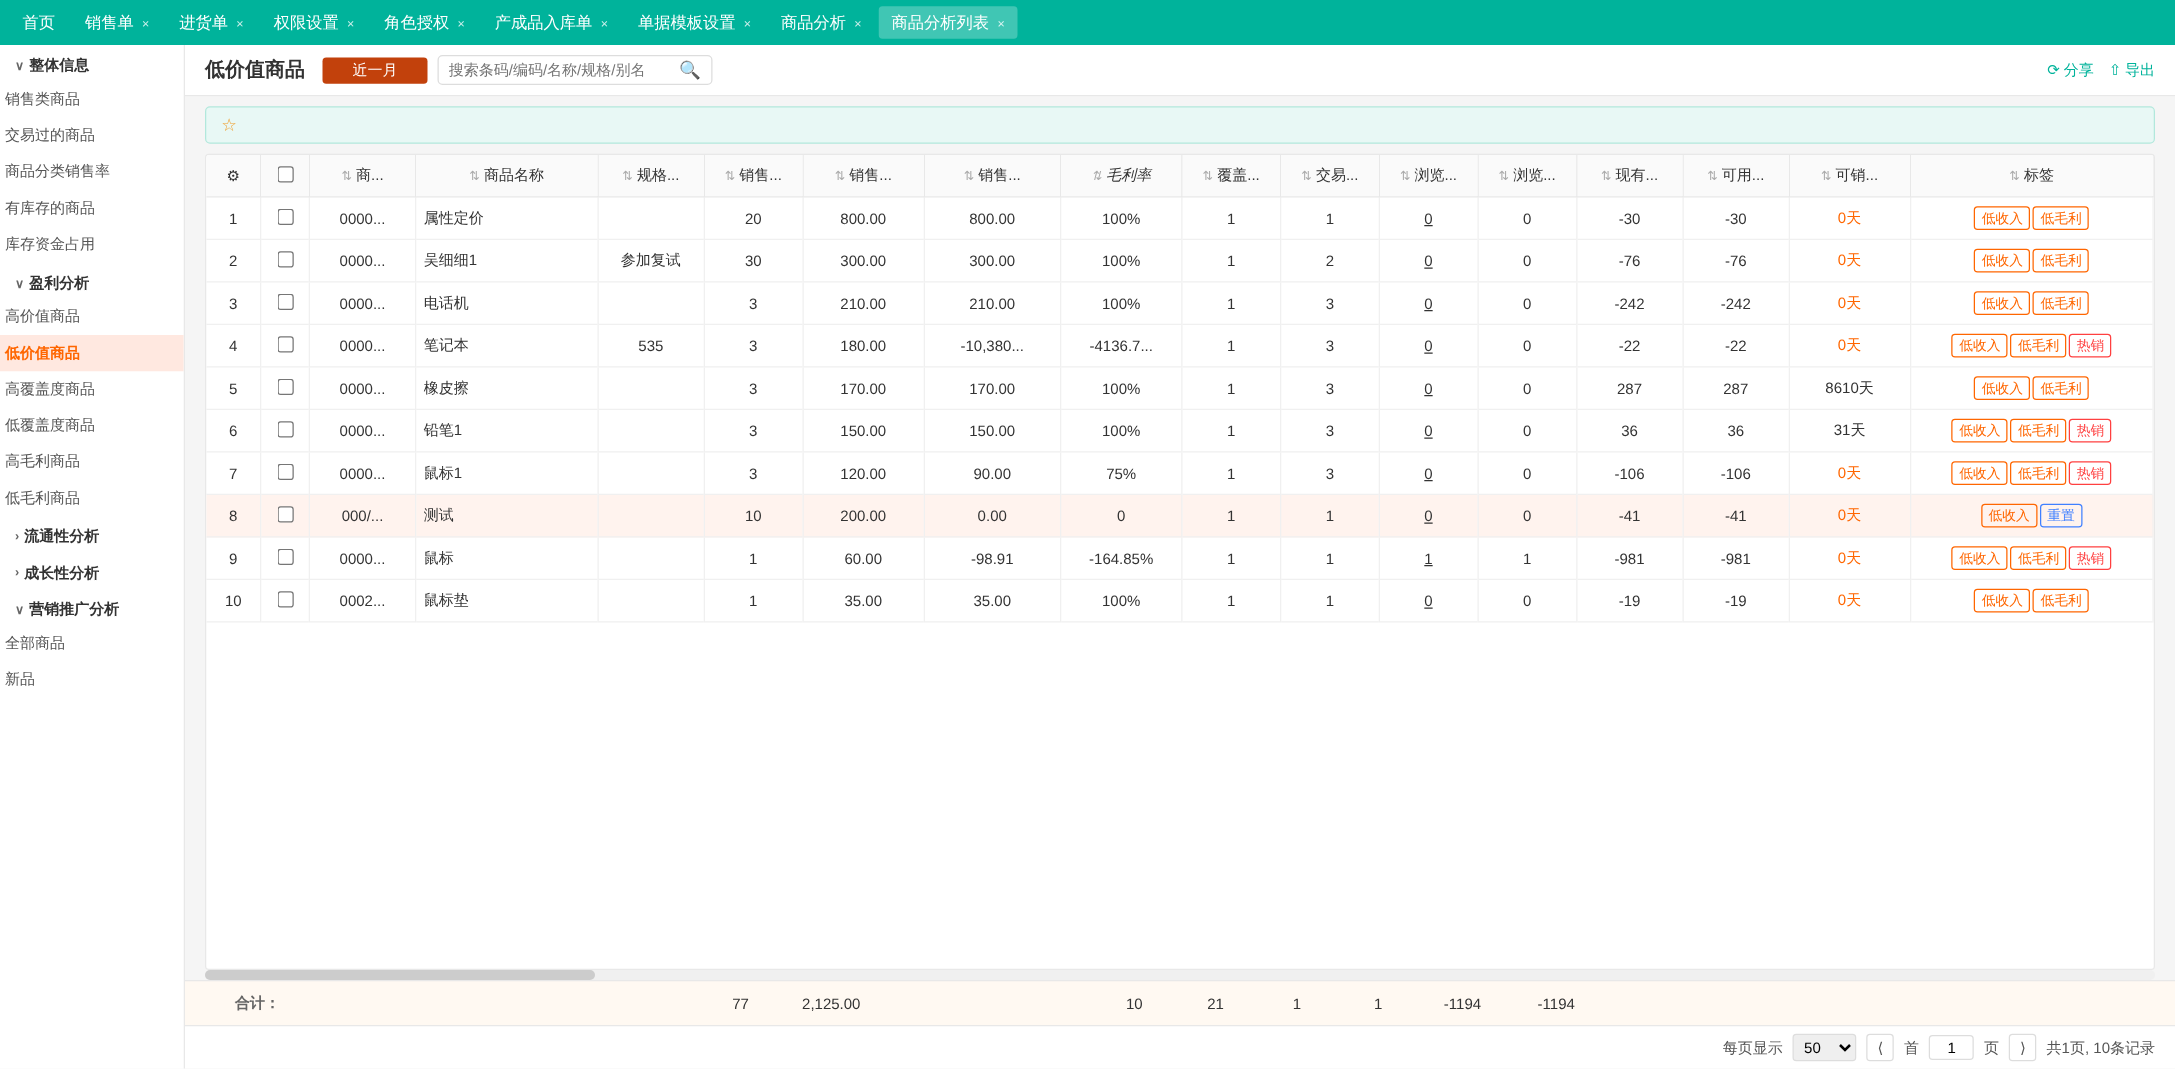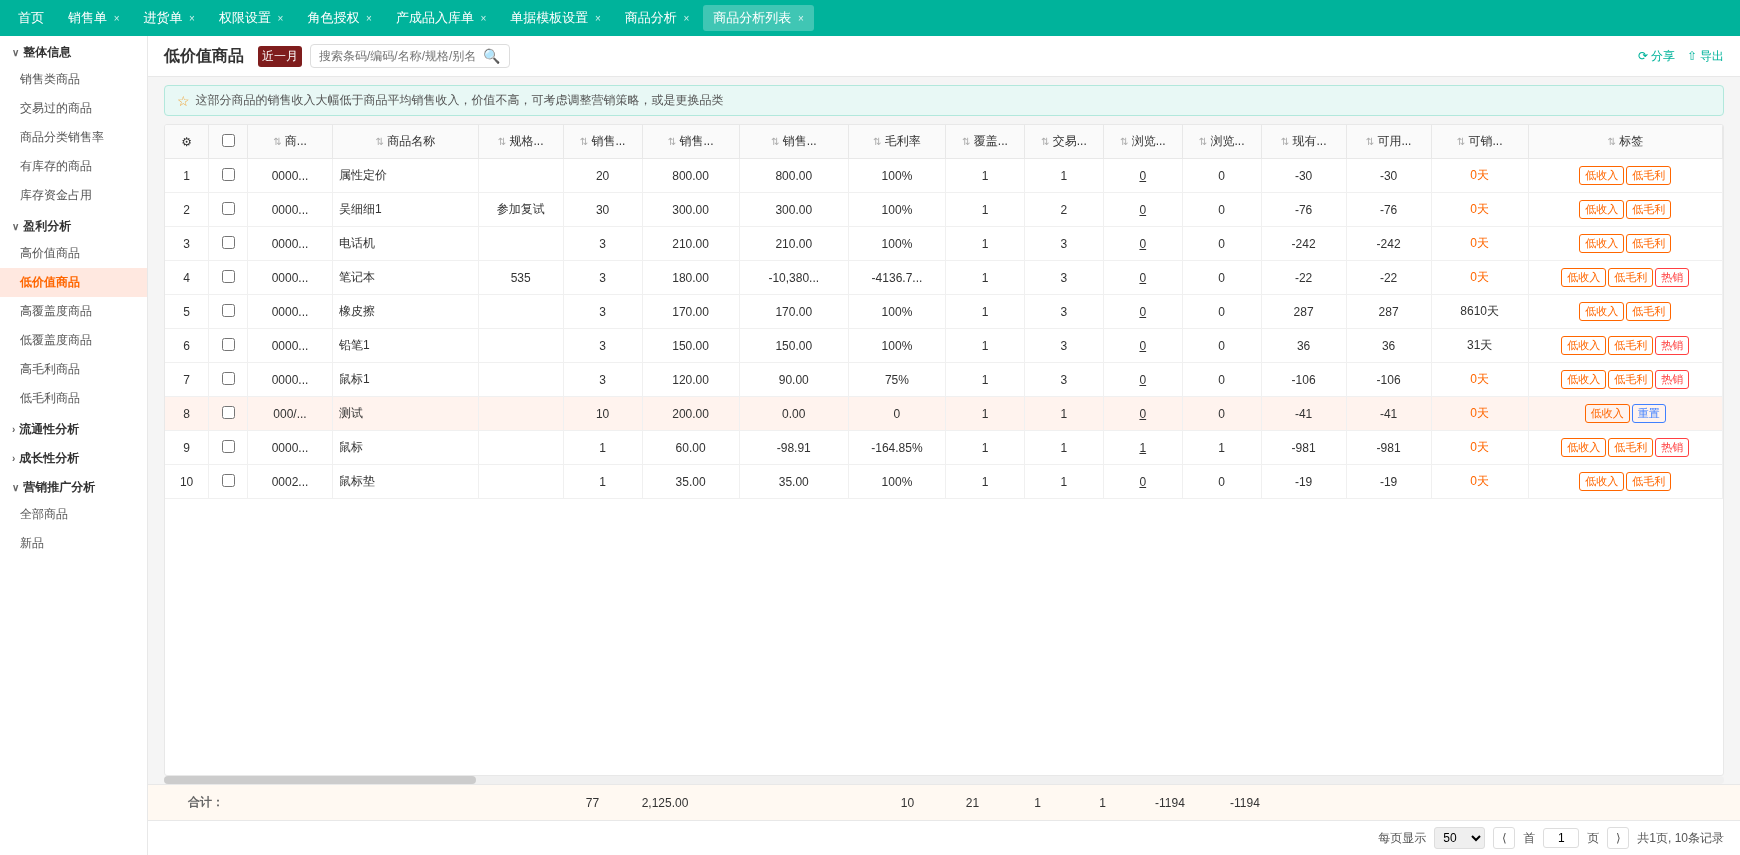--- a/index.html
+++ b/index.html
@@ -47,21 +47,21 @@
       color: #333;
       font-weight: bold;
       padding: 8px 12px 4px;
       display: flex;
       align-items: center;
       gap: 4px;
       cursor: pointer;
     }
     .sidebar-group-title .arrow { font-size: 10px; color: #666; }
     .sidebar-item {
-      padding: 6px 12px 6px 20px;
+      padding: 6px 12px 6px 4px;
       color: #555;
       cursor: pointer;
       border-radius: 0;
     }
     .sidebar-item.active { background: #ffe8e0; color: #ff6600; font-weight: bold; }
 
     
     .content {
       flex: 1;
       display: flex;
@@ -80,35 +80,35 @@
       border-bottom: 1px solid #e8e8e8;
       position: relative;
     }
     .content-title {
       font-size: 16px;
       font-weight: bold;
       color: #333;
       margin-right: 6px;
     }
     .date-badge {
-      background: #7f1d1d;
+      background: #c2410c;
       color: #fff;
       border-radius: 3px;
-      padding: 2px 4px;
+      padding: 2px 24px;
       font-size: 12px;
       cursor: pointer;
     }
     .search-box {
       display: flex;
       align-items: center;
       border: 1px solid #ddd;
       border-radius: 4px;
       padding: 3px 8px;
       background: #fff;
-      width: 200px;
+      width: 220px;
       gap: 4px;
     }
     .search-box input {
       border: none;
       outline: none;
       font-size: 12px;
       color: #999;
       width: 100%;
       background: transparent;
     }
@@ -353,36 +353,35 @@
         </div>
         <div class="header-btn">
           <span>⇧</span>
           <span>导出</span>
         </div>
       </div>
     </div>
 
     <div class="info-banner">
       <span class="info-icon">☆</span>
-      <span>这部分商品的销售收入大幅低于商品平均销售收入，价值不高，可考虑调整营销策略，或是更换品类</span>
     </div>
 
     <div class="table-wrapper">
       <table>
         <thead>
           <tr>
             <th style="width:36px;">⚙</th>
             <th style="width:32px;"><input type="checkbox" style=""></th>
             <th style="width:70px;"><span class="sort-icon">⇅</span> 商...</th>
             <th style="width:120px;margin-left:12px;"><span class="sort-icon">⇅</span> 商品名称</th>
             <th style="width:70px;"><span class="sort-icon">⇅</span> 规格...</th>
             <th style="width:65px;"><span class="sort-icon">⇅</span> 销售...</th>
             <th style="width:80px;"><span class="sort-icon">⇅</span> 销售...</th>
             <th style="width:90px;"><span class="sort-icon">⇅</span> 销售...</th>
-            <th style="width:80px;"><span class="sort-icon">⇅</span> 毛利率</th>
+            <th style="width:80px;font-style:italic;"><span class="sort-icon">⇅</span> 毛利率</th>
             <th style="width:65px;"><span class="sort-icon">⇅</span> 覆盖...</th>
             <th style="width:65px;"><span class="sort-icon">⇅</span> 交易...</th>
             <th style="width:65px;"><span class="sort-icon">⇅</span> 浏览...</th>
             <th style="width:65px;"><span class="sort-icon">⇅</span> 浏览...</th>
             <th style="width:70px;"><span class="sort-icon">⇅</span> 现有...</th>
             <th style="width:70px;"><span class="sort-icon">⇅</span> 可用...</th>
             <th style="width:80px;"><span class="sort-icon">⇅</span> 可销...</th>
             <th style="width:160px;"><span class="sort-icon">⇅</span> 标签</th>
           </tr>
         </thead>

